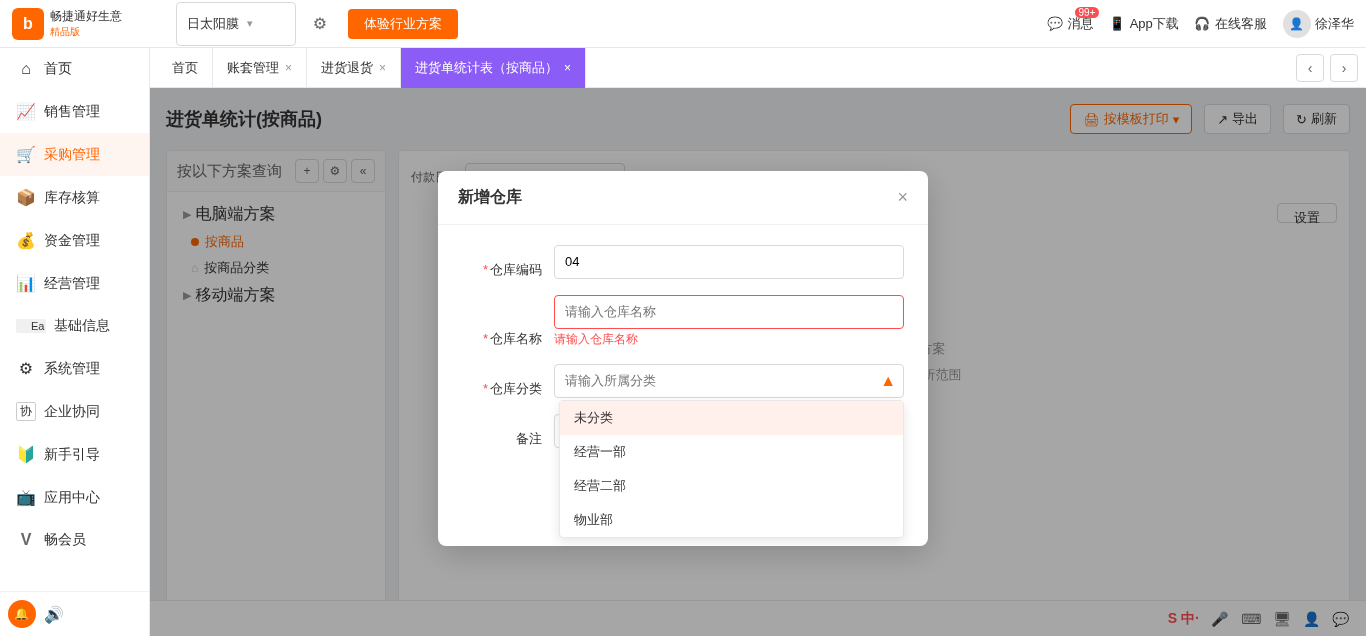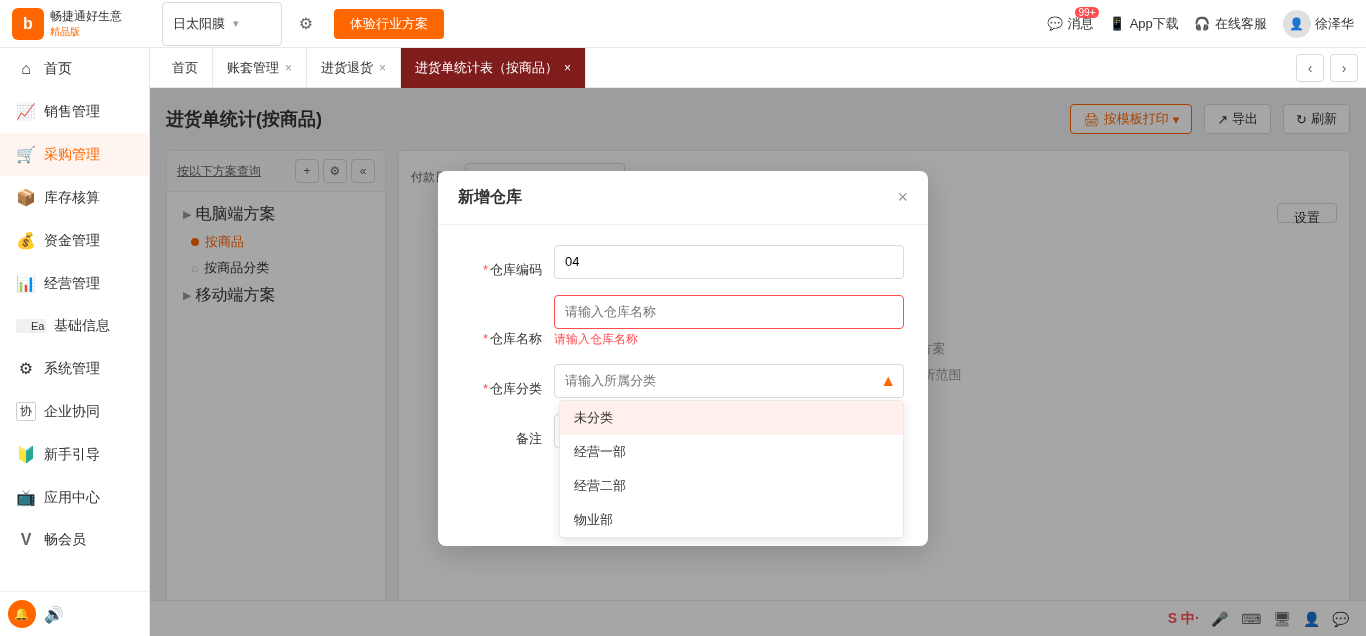--- a/index.html
+++ b/index.html
@@ -34,21 +34,21 @@
       font-size: 16px;
       font-weight: bold;
       margin-right: 6px;
     }
     .store-selector {
       display: flex;
       align-items: center;
       border: 1px solid #d9d9d9;
       border-radius: 4px;
       padding: 12px 10px;
-      margin-left: 0;
+      margin-left: 14px;
       cursor: pointer;
       font-size: 13px;
       color: #333;
       min-width: 120px;
     }
     .store-selector .arrow { margin-left: 8px; color: #999; font-size: 11px; }
     .gear-btn {
       width: 32px; height: 32px;
       display: flex; align-items: center; justify-content: center;
       margin-left: 8px;
@@ -167,21 +167,21 @@
       padding: 0 14px;
       height: 40px;
       font-size: 13px;
       color: #333;
       cursor: pointer;
       border-right: 1px solid #e8e8e8;
       gap: 6px;
     }
     .tab-item.active {
       color: #fff;
-      background: #7f1d1d;
+      background: #8b5cf6;
       justify-content: center;
     }
     .tab-close {
       font-size: 12px;
       color: #999;
       cursor: pointer;
     }
     .tab-bar-right {
       margin-left: auto;
       display: flex;
@@ -613,21 +613,21 @@
             <span>↻</span>
             <span>刷新</span>
           </button>
         </div>
       </div>
 
       <div class="content-grid">
 
         <div class="left-panel">
           <div style="display:flex;align-items:center;justify-content:space-between;padding:8px 10px;border-bottom:1px solid #f0f0f0;background:#fafafa;">
-            <span style="font-size:12px;color:#666;text-decoration:underline;">按以下方案查询</span>
+            <span style="font-size:15px;color:#666;">按以下方案查询</span>
             <div style="display:flex;gap:4px;">
               <div class="filter-icon-btn">+</div>
               <div class="filter-icon-btn">⚙</div>
               <div class="filter-icon-btn">«</div>
             </div>
           </div>
           <div class="scheme-tree">
             <div class="tree-header">
               <span style="color:#999;font-size:11px;">▶</span>
               <span>电脑端方案</span>

